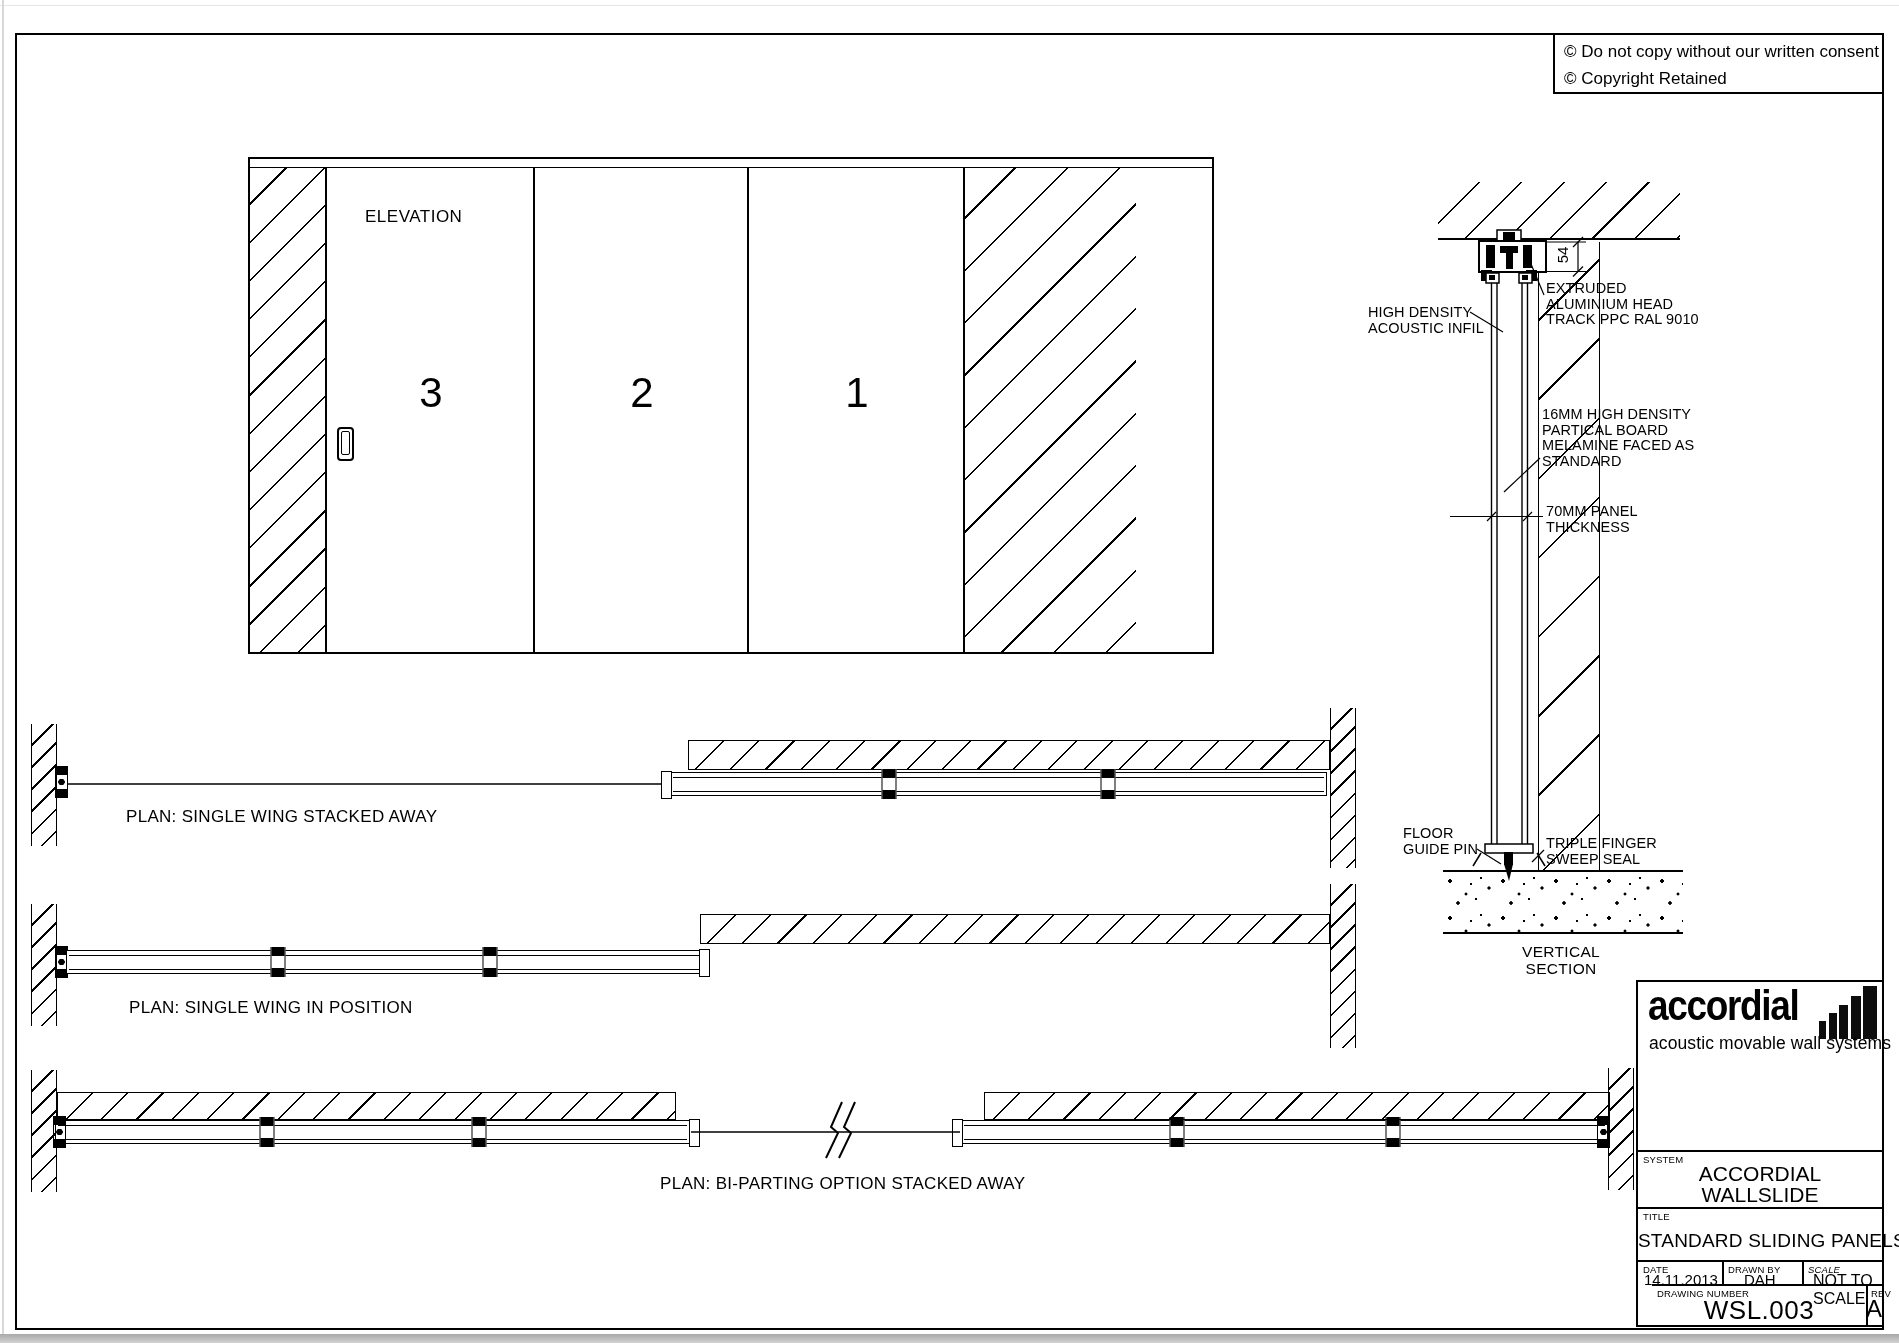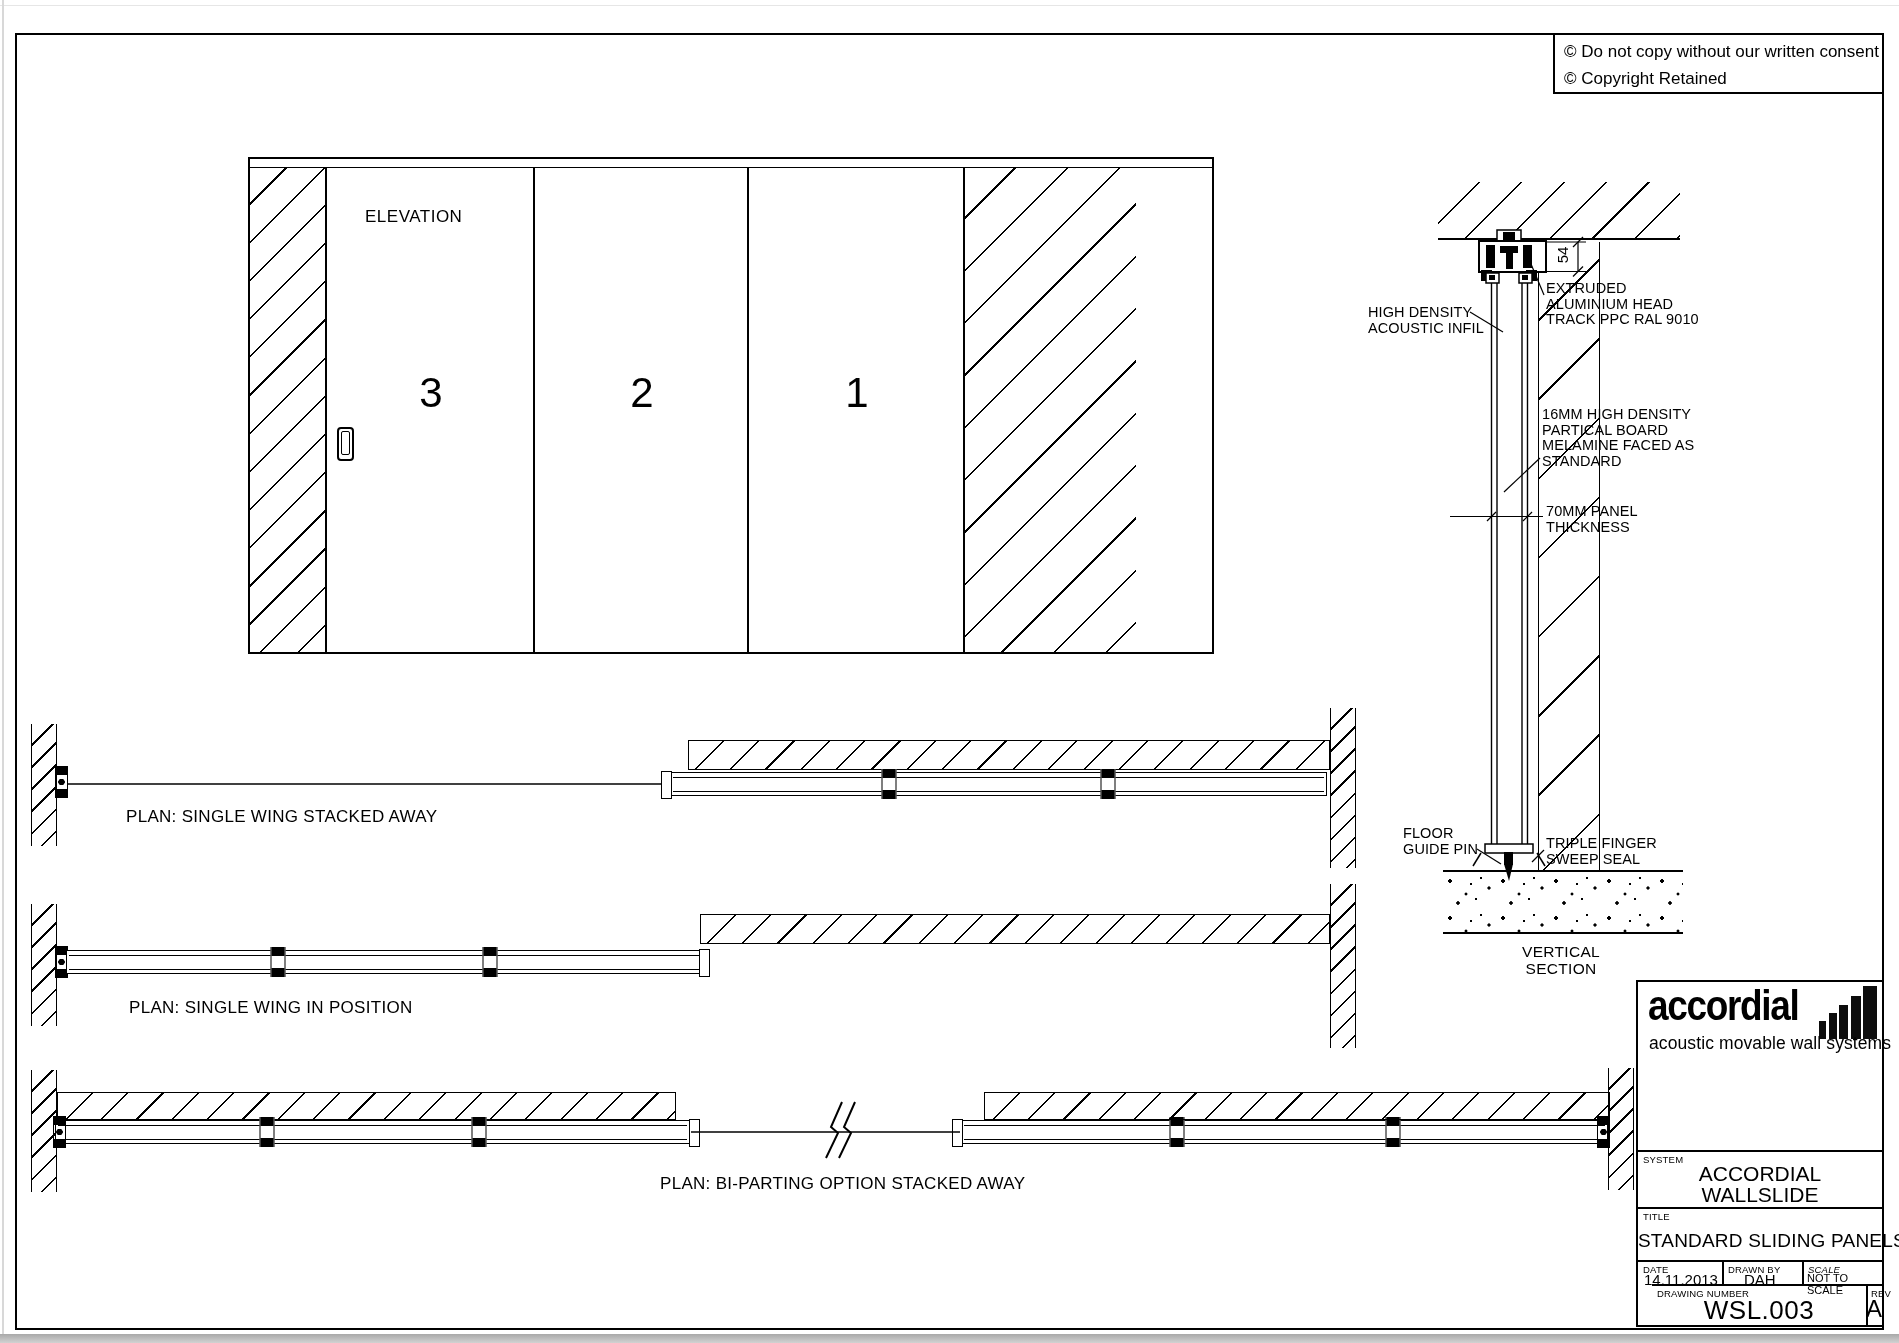--- a/index.html
+++ b/index.html
@@ -324,21 +324,21 @@
     </div>
 
     <div class="tb-row" style="top:278px;height:24px;">
       <div class="tb-sep" style="left:84px;"></div>
       <div class="tb-sep" style="left:164px;"></div>
       <div class="tb-cell-label" style="left:5px;">DATE</div>
       <div class="tb-cell-label" style="left:90px;">DRAWN BY</div>
       <div class="tb-cell-label" style="left:170px;font-style:italic;">SCALE</div>
       <div class="tb-val-sm" style="left:6px;top:9px;">14.11.2013</div>
       <div class="tb-val-sm" style="left:106px;top:9px;">DAH</div>
-      <div class="tb-val-sm" style="left:169px;top:10px;font-size:11px;">NOT TO SCALE</div>
+      <div class="tb-val-sm" style="left:175px;top:10px;font-size:16px;">NOT TO SCALE</div>
     </div>
 
     <div class="tb-row" style="top:302px;height:41px;margin-left:14px;">
       <div class="tb-sep" style="left:214px;"></div>
       <div class="tb-cell-label" style="left:5px;">DRAWING NUMBER</div>
       <div class="tb-cell-label" style="left:219px;">REV</div>
       <div id="tb-number-val">WSL.003</div>
       <div id="tb-rev-val">A</div>
     </div>
   </div>

